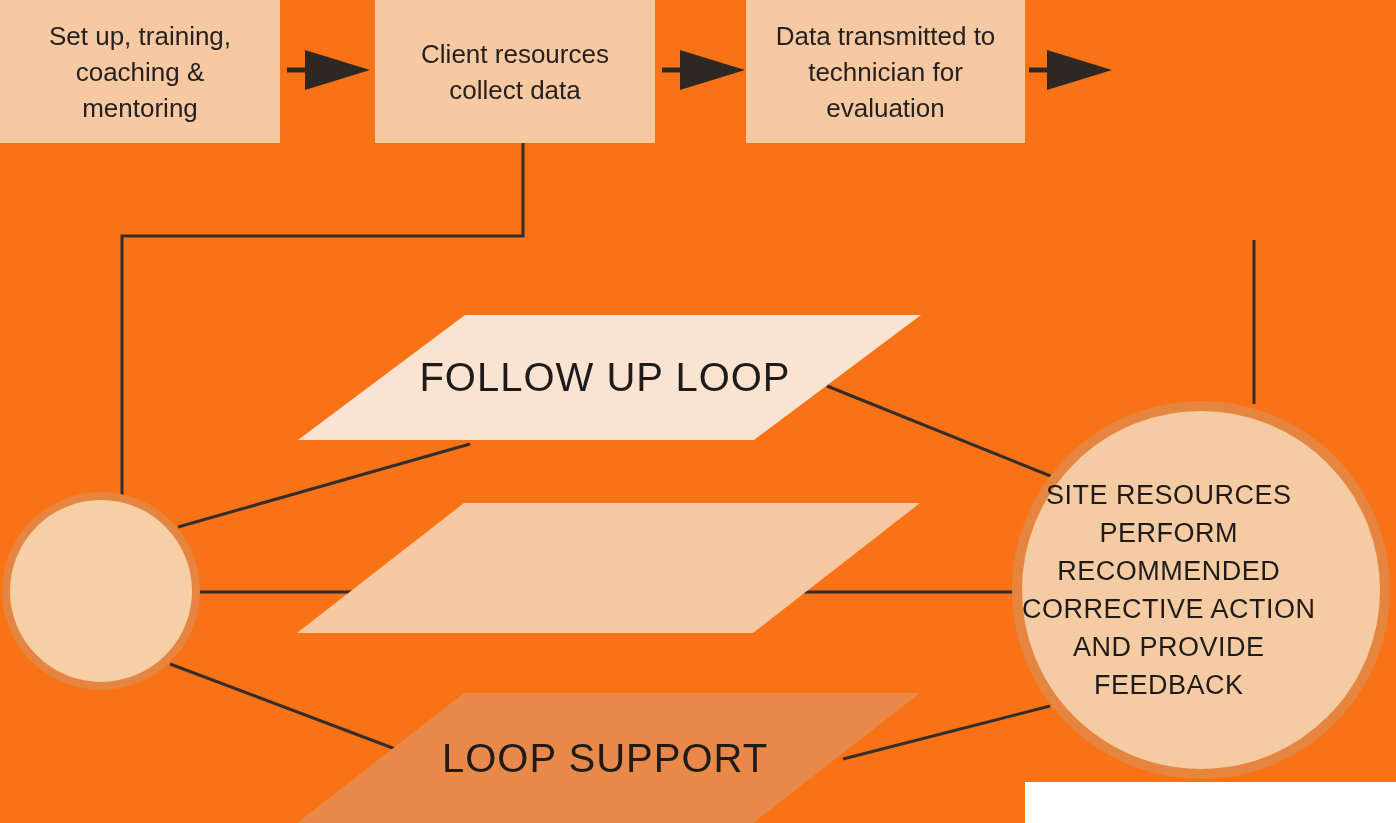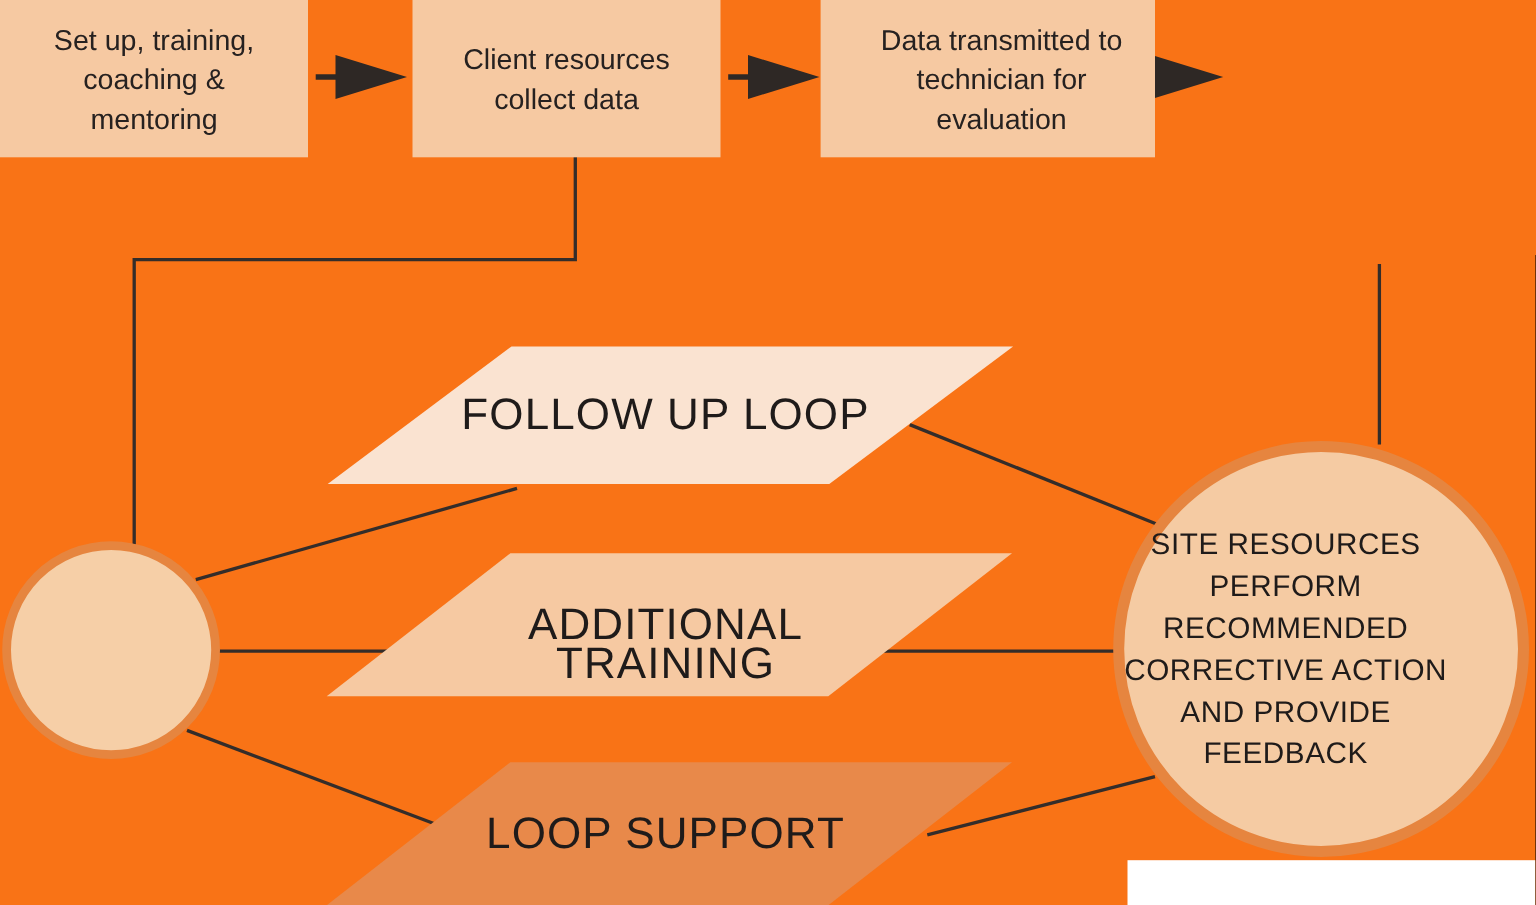--- a/index.html
+++ b/index.html
@@ -45,21 +45,21 @@
     text-align: center;
   }
   .pbox .lbl {
     white-space: pre-line;
     font-size: 26px;
     line-height: 36px;
     color: #262120;
   }
   #box1 { left: 0;     top: 0; width: 280px; height: 143px; }
   #box2 { left: 375px; top: 0; width: 280px; height: 143px; }
-  #box3 { left: 746px; top: 0; width: 279px; height: 143px; padding-left: 25px; }
+  #box3 { left: 746px; top: 0; width: 279px; height: 143px; }
   #box4 { left: 1117px;top: 0; width: 279px; height: 238px; }
   #box4 .lbl { line-height: 37px; }
 
   .para { position: absolute; }
   .para-bg {
     position: absolute;
     inset: 0;
     transform-origin: top left;
   }
   #ful { left: 465px; top: 315px; width: 456px; height: 125px; }
@@ -163,21 +163,20 @@
     <div class="para-bg"></div>
   </div>
   <div class="para" id="at">
     <div class="para-bg"></div>
   </div>
   <div class="para" id="ps">
     <div class="para-bg"></div>
   </div>
 
   <div class="para-label" id="ful-label">FOLLOW UP LOOP</div>
-  <div class="para-label" id="at-label">ADDITIONAL TRAINING</div>
   <div class="para-label" id="ps-label">LOOP SUPPORT</div>
 
   <div class="circle" id="start-circle"></div>
 
   <div class="circle" id="site-circle">
     <span class="lbl">SITE RESOURCES
 PERFORM
 RECOMMENDED
 CORRECTIVE ACTION
 AND PROVIDE

